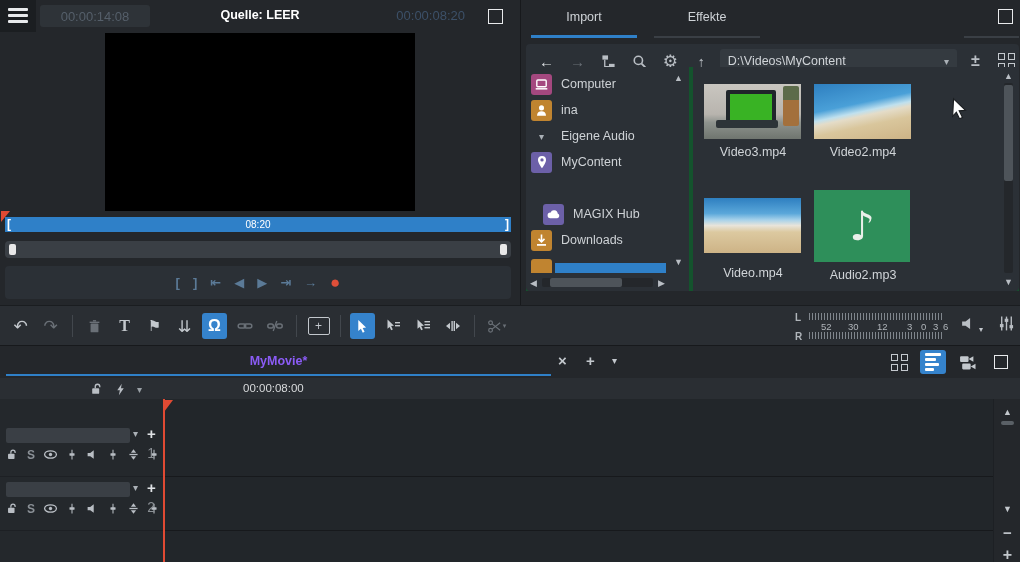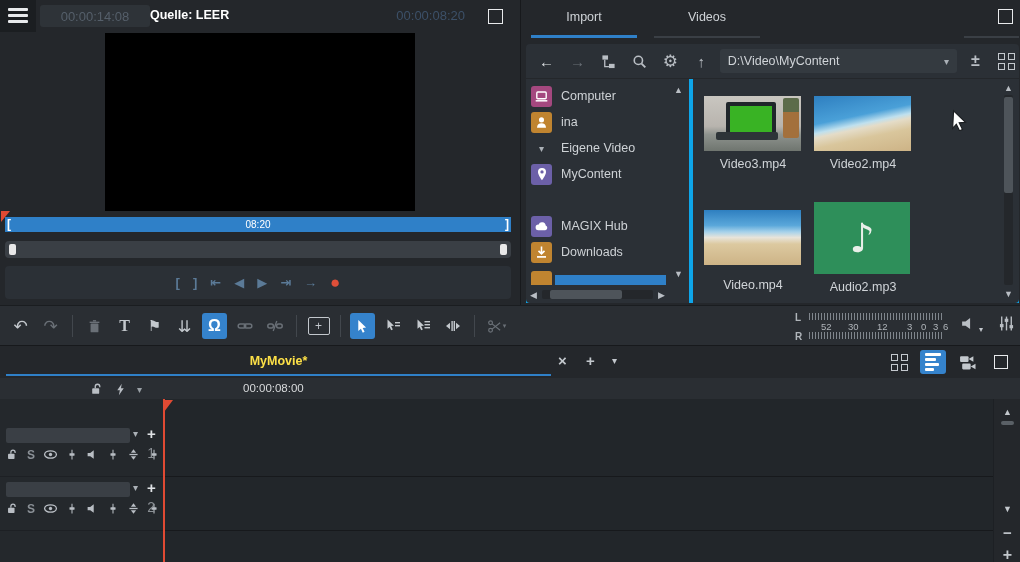--- a/index.html
+++ b/index.html
@@ -14,21 +14,21 @@
   .right-pane{position:absolute;left:520px;top:0;width:500px;height:345px;background:#24272b;border-left:1px solid #17191c;}
   .mid-toolbar{position:absolute;left:0;top:305px;width:1020px;height:40px;background:#2a2e33;border-top:1px solid #1a1d20;}
   .timeline{position:absolute;left:0;top:345px;width:1020px;height:217px;background:#24272b;border-top:1px solid #17191c;}
 
   
   .menu-col{position:absolute;left:0;top:0;width:36px;height:32px;background:#1b1e21;}
   .hamburger{position:absolute;left:8px;top:8px;width:20px;height:16px;cursor:pointer;}
   .hamburger i{display:block;height:3px;background:#e8eaec;margin-bottom:3px;border-radius:1px;}
   .tc-box{position:absolute;left:40px;top:5px;width:110px;height:22px;background:#2e3338;border-radius:3px;
           color:#555f6a;font-size:13px;display:flex;align-items:center;justify-content:center;}
-  .src-title{position:absolute;left:150px;top:8px;width:220px;text-align:left;color:#fff;font-weight:bold;font-size:12.5px;}
+  .src-title{position:absolute;left:150px;top:8px;width:220px;text-align:center;color:#fff;font-weight:bold;font-size:12.5px;}
   .tc-out{position:absolute;left:385px;top:8px;width:80px;text-align:right;color:#3c5068;font-size:13px;}
   .box-icon{width:13px;height:13px;border:1.6px solid #e8eaec;background:transparent;}
   .preview{position:absolute;left:105px;top:33px;width:310px;height:178px;background:#000;}
   .range-bar{position:absolute;left:5px;top:217px;width:506px;height:15px;background:#2f80c8;
              display:flex;align-items:center;justify-content:center;color:#fff;font-size:10px;}
   .range-bar .endcap{position:absolute;top:0;color:#fff;font-size:12px;font-weight:bold;line-height:15px;}
   .range-marker{position:absolute;left:1px;top:211px;width:0;height:0;border-top:11px solid #e04a33;border-right:9px solid transparent;}
   .scrubber{position:absolute;left:5px;top:241px;width:506px;height:17px;background:#3a3f45;border-radius:4px;}
   .scrub-handle{position:absolute;top:3px;width:7px;height:11px;background:#e8e8e8;border-radius:2px;}
   .transport{position:absolute;left:5px;top:266px;width:506px;height:33px;background:#2b3036;border-radius:4px;
@@ -43,21 +43,21 @@
   .tab.active .ul{background:#2f80c8;height:3px;}
   .mp-max{position:absolute;right:8px;top:9px;}
   .mp-max-ul{position:absolute;right:2px;top:36px;width:55px;height:2px;background:#3a3f45;}
   .mp-toolbar{position:absolute;left:5px;top:44px;width:493px;height:34px;background:#2b3036;border-radius:4px 4px 0 0;
               display:flex;align-items:center;gap:6px;padding:0;}
   .mp-toolbar .ti{width:28px;height:24px;font-size:15px;cursor:pointer;}
   .dim{color:#6a7077 !important;}
   .path-field{width:248px;height:24px;background:#343a40;border-radius:3px;display:flex;align-items:center;
               padding:0 8px;color:#d0d4d8;font-size:12.5px;cursor:pointer;}
   .path-field .chev{margin-left:auto;color:#aab0b6;font-size:10px;}
-  .mp-body{position:absolute;left:5px;top:79px;width:493px;height:224px;background:#0ea5e9;}
+  .mp-body{position:absolute;left:5px;top:67px;width:493px;height:224px;background:#14532d;}
   .tree-panel{position:absolute;left:0px;top:0px;width:163px;height:224px;background:#2b3036;border-radius:0 0 0 4px;}
   .tree-item{position:absolute;left:5px;height:24px;display:flex;align-items:center;gap:9px;cursor:pointer;}
   .tile{width:21px;height:21px;border-radius:3px;display:flex;align-items:center;justify-content:center;flex:none;}
   .tree-label{font-size:12.5px;color:#ced2d6;white-space:nowrap;}
   .tree-chev{width:21px;text-align:center;color:#aab0b6;font-size:10px;}
   .sel-bar{position:absolute;left:29px;top:196px;width:111px;height:10px;background:#2f80c8;}
   .tile-cut{position:absolute;left:5px;top:192px;width:21px;height:14px;border-radius:3px 3px 0 0;background:#c08430;overflow:hidden;}
   .hscroll{position:absolute;left:4px;top:210px;width:135px;height:11px;display:flex;align-items:center;}
   .hscroll .arr{color:#b9bec4;font-size:9px;width:12px;cursor:pointer;}
   .hscroll .track{flex:1;height:9px;background:#24272b;border-radius:2px;position:relative;}
@@ -98,21 +98,21 @@
        background:repeating-linear-gradient(90deg,#80868d 0 1px,transparent 1px 3px);}
   .meter .nums{position:absolute;left:14px;top:9px;width:134px;height:10px;color:#b0b5ba;font-size:9.5px;}
   .meter .nums span{position:absolute;top:0;}
   .spk{position:absolute;left:960px;top:9px;cursor:pointer;}
   .spk .dd{position:absolute;right:-6px;bottom:-2px;color:#c3c8cd;font-size:8px;}
   .mixer{position:absolute;left:998px;top:9px;cursor:pointer;}
 
   
   .tl-tabbar{position:absolute;left:0;top:0;width:1020px;height:32px;}
   .proj-tab{position:absolute;left:6px;top:0;width:545px;height:30px;cursor:pointer;}
-  .proj-tab .name{position:absolute;left:0;right:0;top:8px;text-align:center;color:#fde047;font-weight:bold;font-size:12.5px;}
+  .proj-tab .name{position:absolute;left:0;right:0;top:8px;text-align:center;color:#8b5cf6;font-weight:bold;font-size:12.5px;}
   .proj-tab .ul{position:absolute;left:0;right:0;bottom:0;height:2px;background:#2f80c8;}
   .tl-tab-btn{position:absolute;top:6px;color:#c3c8cd;font-size:15px;cursor:pointer;}
   .tl-views{position:absolute;right:6px;top:4px;display:flex;gap:8px;align-items:center;}
   .view-btn{width:26px;height:24px;border-radius:3px;display:flex;align-items:center;justify-content:center;cursor:pointer;}
   .view-btn.active{background:#3583cc;}
   .grid4{display:grid;grid-template-columns:7px 7px;grid-template-rows:7px 7px;gap:3px;}
   .grid4 i{border:1.6px solid #c3c8cd;}
   .listbars{width:16px;}
   .listbars i{display:block;height:2.5px;background:#fff;margin:2.5px 0;border-radius:1px;}
   .listbars i:nth-child(1){width:16px}.listbars i:nth-child(2){width:11px}.listbars i:nth-child(3){width:14px}.listbars i:nth-child(4){width:9px}
@@ -299,42 +299,42 @@
       <span class="tbtn">▶</span>
       <span class="tbtn">⇥</span>
       <span class="tbtn">→</span>
       <span class="tbtn rec">●</span>
     </div>
   </div>
 
   <div class="right-pane">
     <div class="tabs">
       <div class="tab active"><span>Import</span><div class="ul"></div></div>
-      <div class="tab"><span>Videos</span><div class="ul"></div></div>
+      <div class="tab"><span>Effekte</span><div class="ul"></div></div>
     </div>
     <div class="mp-max box-icon"></div>
     <div class="mp-max-ul"></div>
 
     <div class="mp-toolbar">
       <span class="ico ti" style="margin-left:8px;color:#dfe2e5;font-weight:bold;">←</span>
       <span class="ico ti dim" style="font-weight:bold;">→</span>
       <span class="ico ti">
           <svg width="15" height="15">
             <use href="#i-tree"></use>
           </svg>
         </span>
       <span class="ico ti">
           <svg width="15" height="15">
             <use href="#i-search"></use>
           </svg>
         </span>
       <span class="ico ti" style="font-size:17px;">⚙</span>
       <span class="ico ti" style="font-weight:bold;">↑</span>
       <div class="path-field">
-        <span>D:\Video\MyContent</span>
+        <span>D:\Videos\MyContent</span>
         <span class="chev">▾</span>
       </div>
       <span class="ico ti" style="font-size:16px;font-weight:bold;">±</span>
       <span class="ico ti">
           <span class="grid4">
             <i></i>
             <i></i>
             <i></i>
             <i></i>
           </span>
@@ -355,31 +355,31 @@
         <div class="tree-item" style="top:31px;">
           <span class="tile" style="background:#c08430;">
               <svg width="15" height="15">
                 <use href="#i-user"></use>
               </svg>
             </span>
           <span class="tree-label">ina</span>
         </div>
         <div class="tree-item" style="top:57px;">
           <span class="tree-chev">▾</span>
-          <span class="tree-label">Eigene Video</span>
+          <span class="tree-label">Eigene Audio</span>
         </div>
         <div class="tree-item" style="top:83px;">
           <span class="tile" style="background:#6c60a8;">
               <svg width="14" height="14">
                 <use href="#i-pin"></use>
               </svg>
             </span>
           <span class="tree-label">MyContent</span>
         </div>
-        <div class="tree-item" style="top:135px;">
+        <div class="tree-item" style="top:135px;margin-left:12px;">
           <span class="tile" style="background:#6c60a8;">
               <svg width="15" height="15">
                 <use href="#i-cloud"></use>
               </svg>
             </span>
           <span class="tree-label">MAGIX Hub</span>
         </div>
         <div class="tree-item" style="top:161px;">
           <span class="tile" style="background:#c08430;">
               <svg width="15" height="15">

